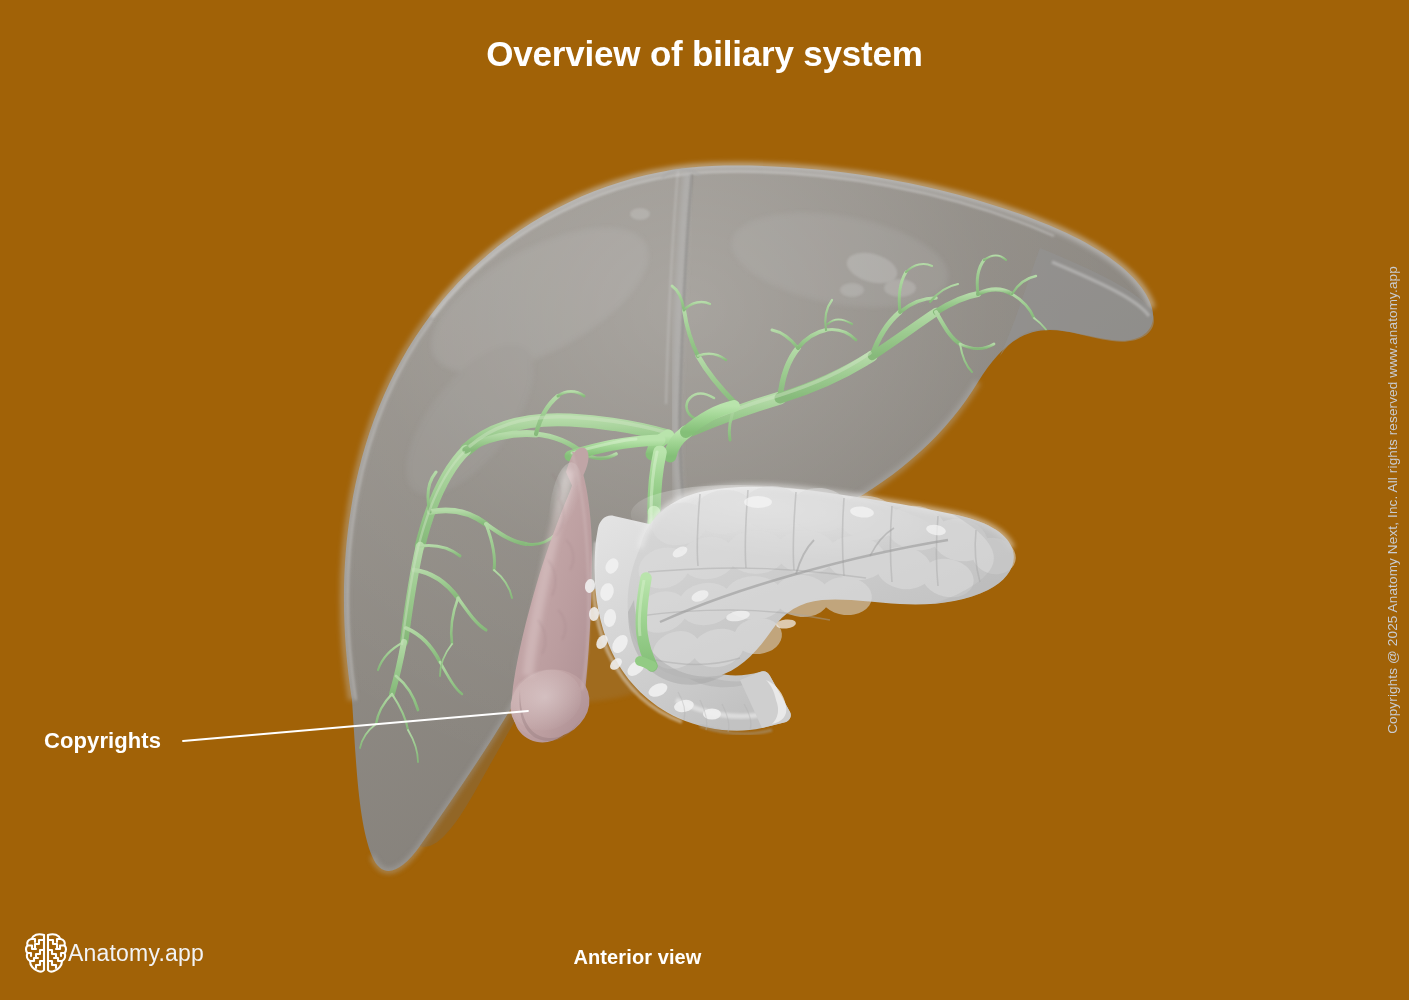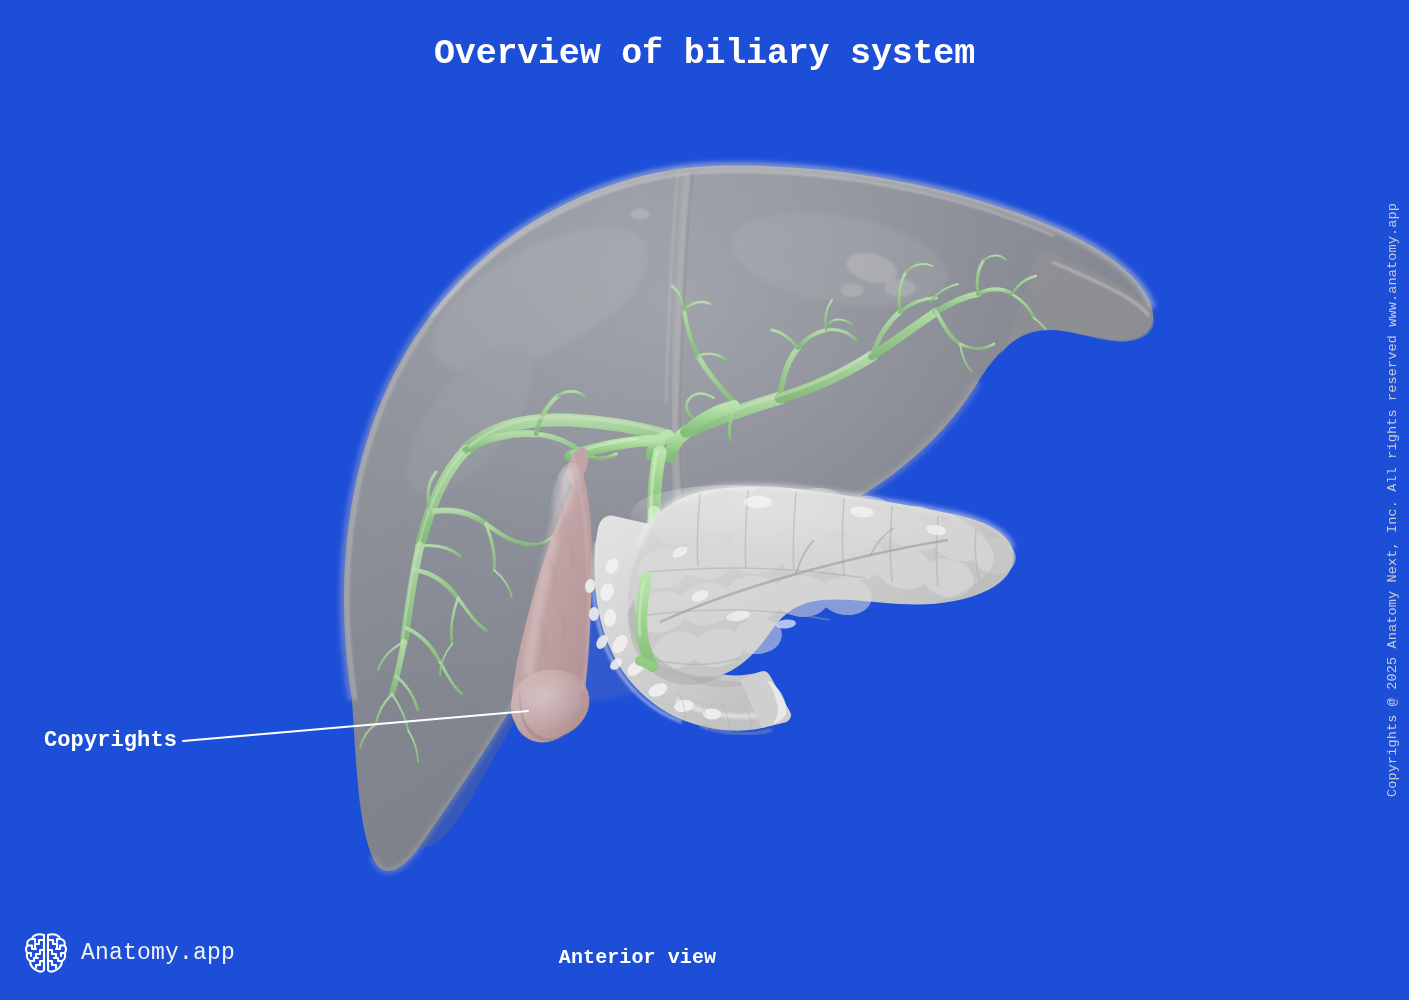--- a/index.html
+++ b/index.html
@@ -50,21 +50,20 @@
     font-weight: bold;
     letter-spacing: 0.1px;
     white-space: nowrap;
   }
   .brand {
     position: absolute;
     left: 24px;
     top: 930px;
     display: flex;
     align-items: center;
-    gap: 13px;
   }
   .brand-text {
     color: #f2f3f5;
     font-size: 23px;
     letter-spacing: 0.2px;
   }
   #copyright-wrap {
     position: absolute;
     right: 0px;
     top: 0px;
@@ -80,21 +79,21 @@
     font-size: 13.5px;
     white-space: nowrap;
     letter-spacing: 0.15px;
   }
   svg { display: block; }
   .art { position: absolute; left: 0; top: 0; }
 </style>
 </head>
 <body style="background: rgb(20, 23, 28);">
 
-<div id="stage" style="background: #1d4ed8; font-family: Liberation Mono, monospace;">
+<div id="stage" style="background: #a16207;">
 
   <svg class="art" width="1409" height="1000" viewBox="0 0 1409 1000">
     <defs>
 
       <linearGradient id="liverGrad" x1="0.15" y1="0.05" x2="0.8" y2="0.95">
         <stop offset="0%" stop-color="#9a9a9a"></stop>
         <stop offset="35%" stop-color="#8e8e8e"></stop>
         <stop offset="70%" stop-color="#848484"></stop>
         <stop offset="100%" stop-color="#7a7a7a"></stop>
       </linearGradient>

